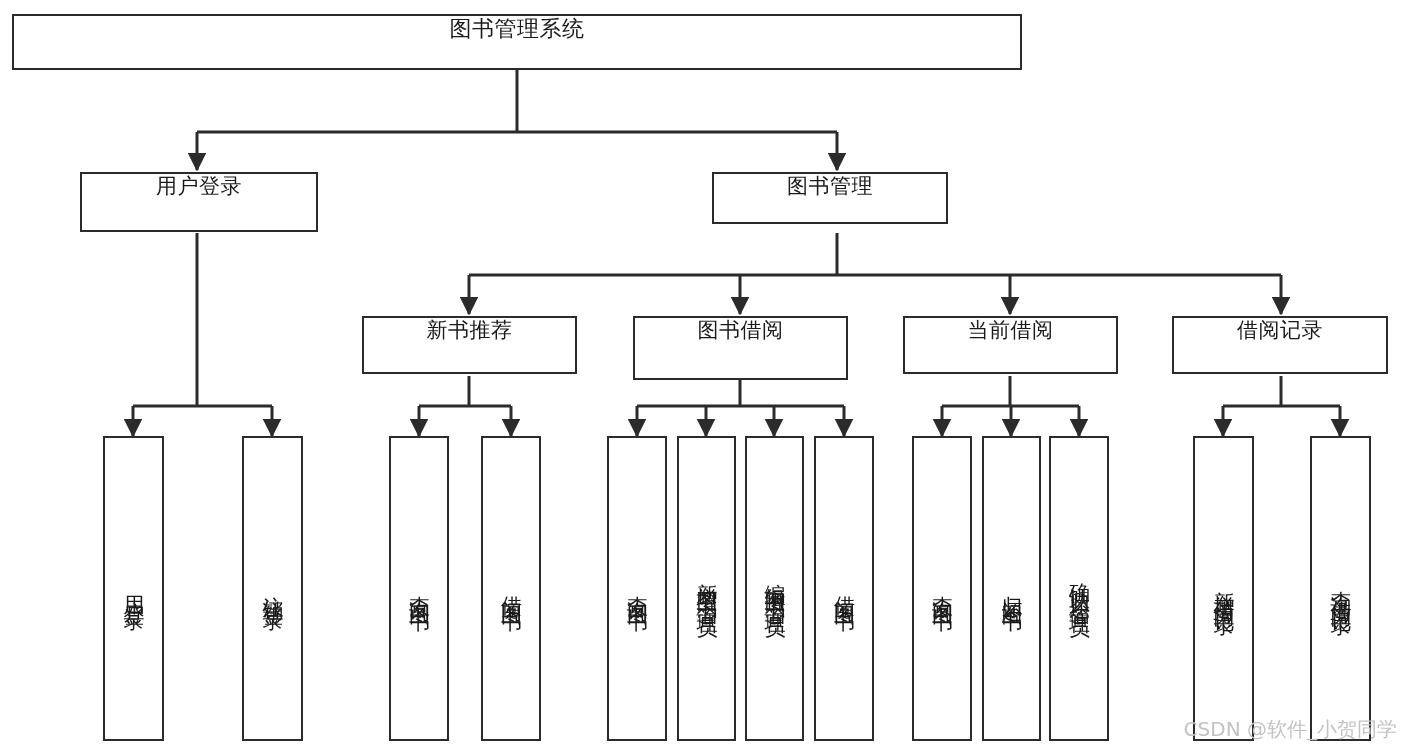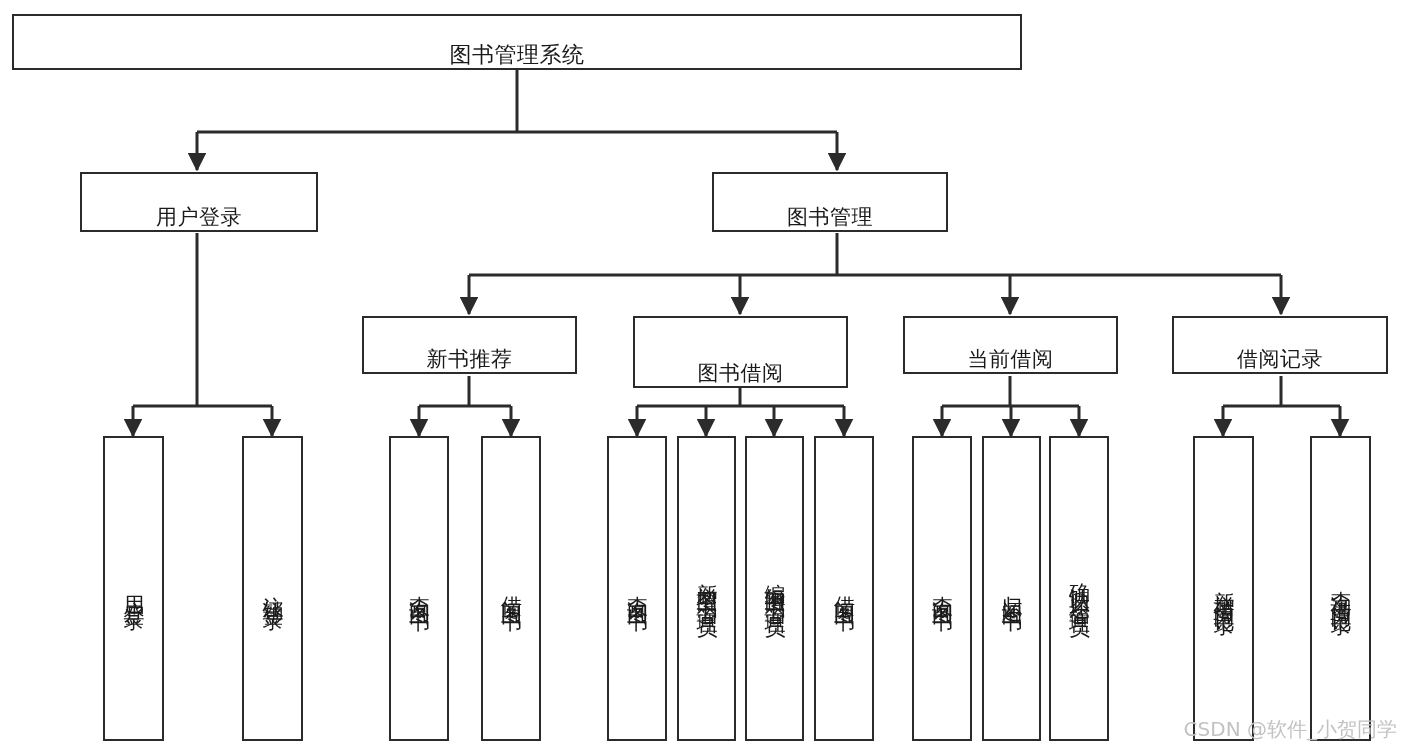--- a/index.html
+++ b/index.html
@@ -25,21 +25,21 @@
     width: 1405px;
     height: 747px;
     pointer-events: none;
   }
   .node {
     position: absolute;
     box-sizing: border-box;
     background: #ffffff;
     border: 2.5px solid #2b2b2b;
     display: flex;
-    align-items: flex-end;
+    align-items: flex-start;
     justify-content: center;
     text-align: center;
     color: #1a1a1a;
     z-index: 2;
   }
   .node .lbl {
     display: block;
     line-height: 1.18;
     letter-spacing: 0.5px;
   }
@@ -132,28 +132,28 @@
     </g>
   </svg>
 
   <div class="node horiz root" style="left:12px; top:14px; width:1010px; height:56px;">
     <span class="lbl">图书管理系统</span>
   </div>
 
   <div class="node horiz" style="left:80px; top:172px; width:238px; height:60px;">
     <span class="lbl">用户登录</span>
   </div>
-  <div class="node horiz" style="left:712px; top:172px; width:236px; height:60px;">
+  <div class="node horiz" style="left:712px; top:172px; width:236px; height:52px;">
     <span class="lbl">图书管理</span>
   </div>
 
   <div class="node horiz" style="left:362px; top:316px; width:215px; height:58px;">
     <span class="lbl">新书推荐</span>
   </div>
-  <div class="node horiz" style="left:633px; top:316px; width:215px; height:72px;">
+  <div class="node horiz" style="left:633px; top:316px; width:215px; height:64px;">
     <span class="lbl">图书借阅</span>
   </div>
   <div class="node horiz" style="left:1172px; top:316px; width:216px; height:58px;">
     <span class="lbl">借阅记录</span>
   </div>
   <div class="node horiz" style="left:903px; top:316px; width:215px; height:58px;">
     <span class="lbl">当前借阅</span>
   </div>
 
   <div class="node vert" style="left:103px; top:436px; width:61px; height:305px;">

